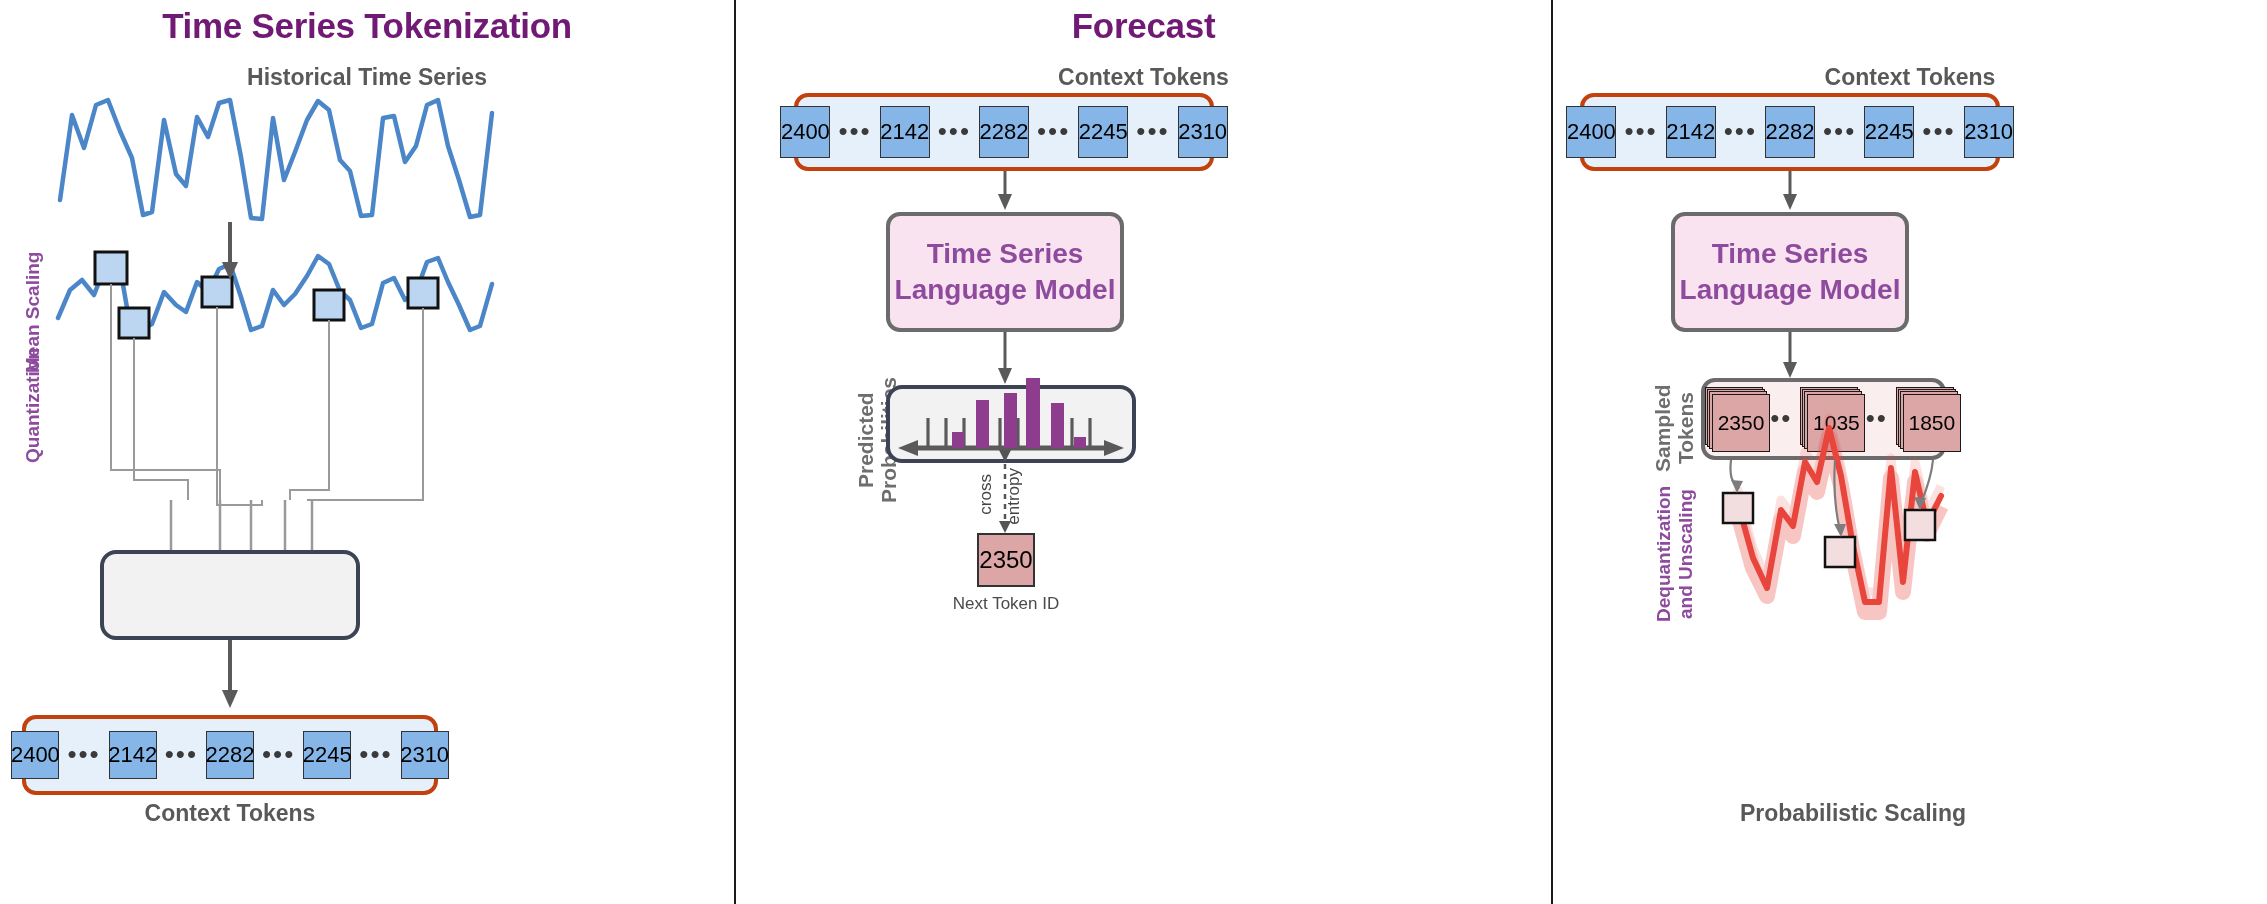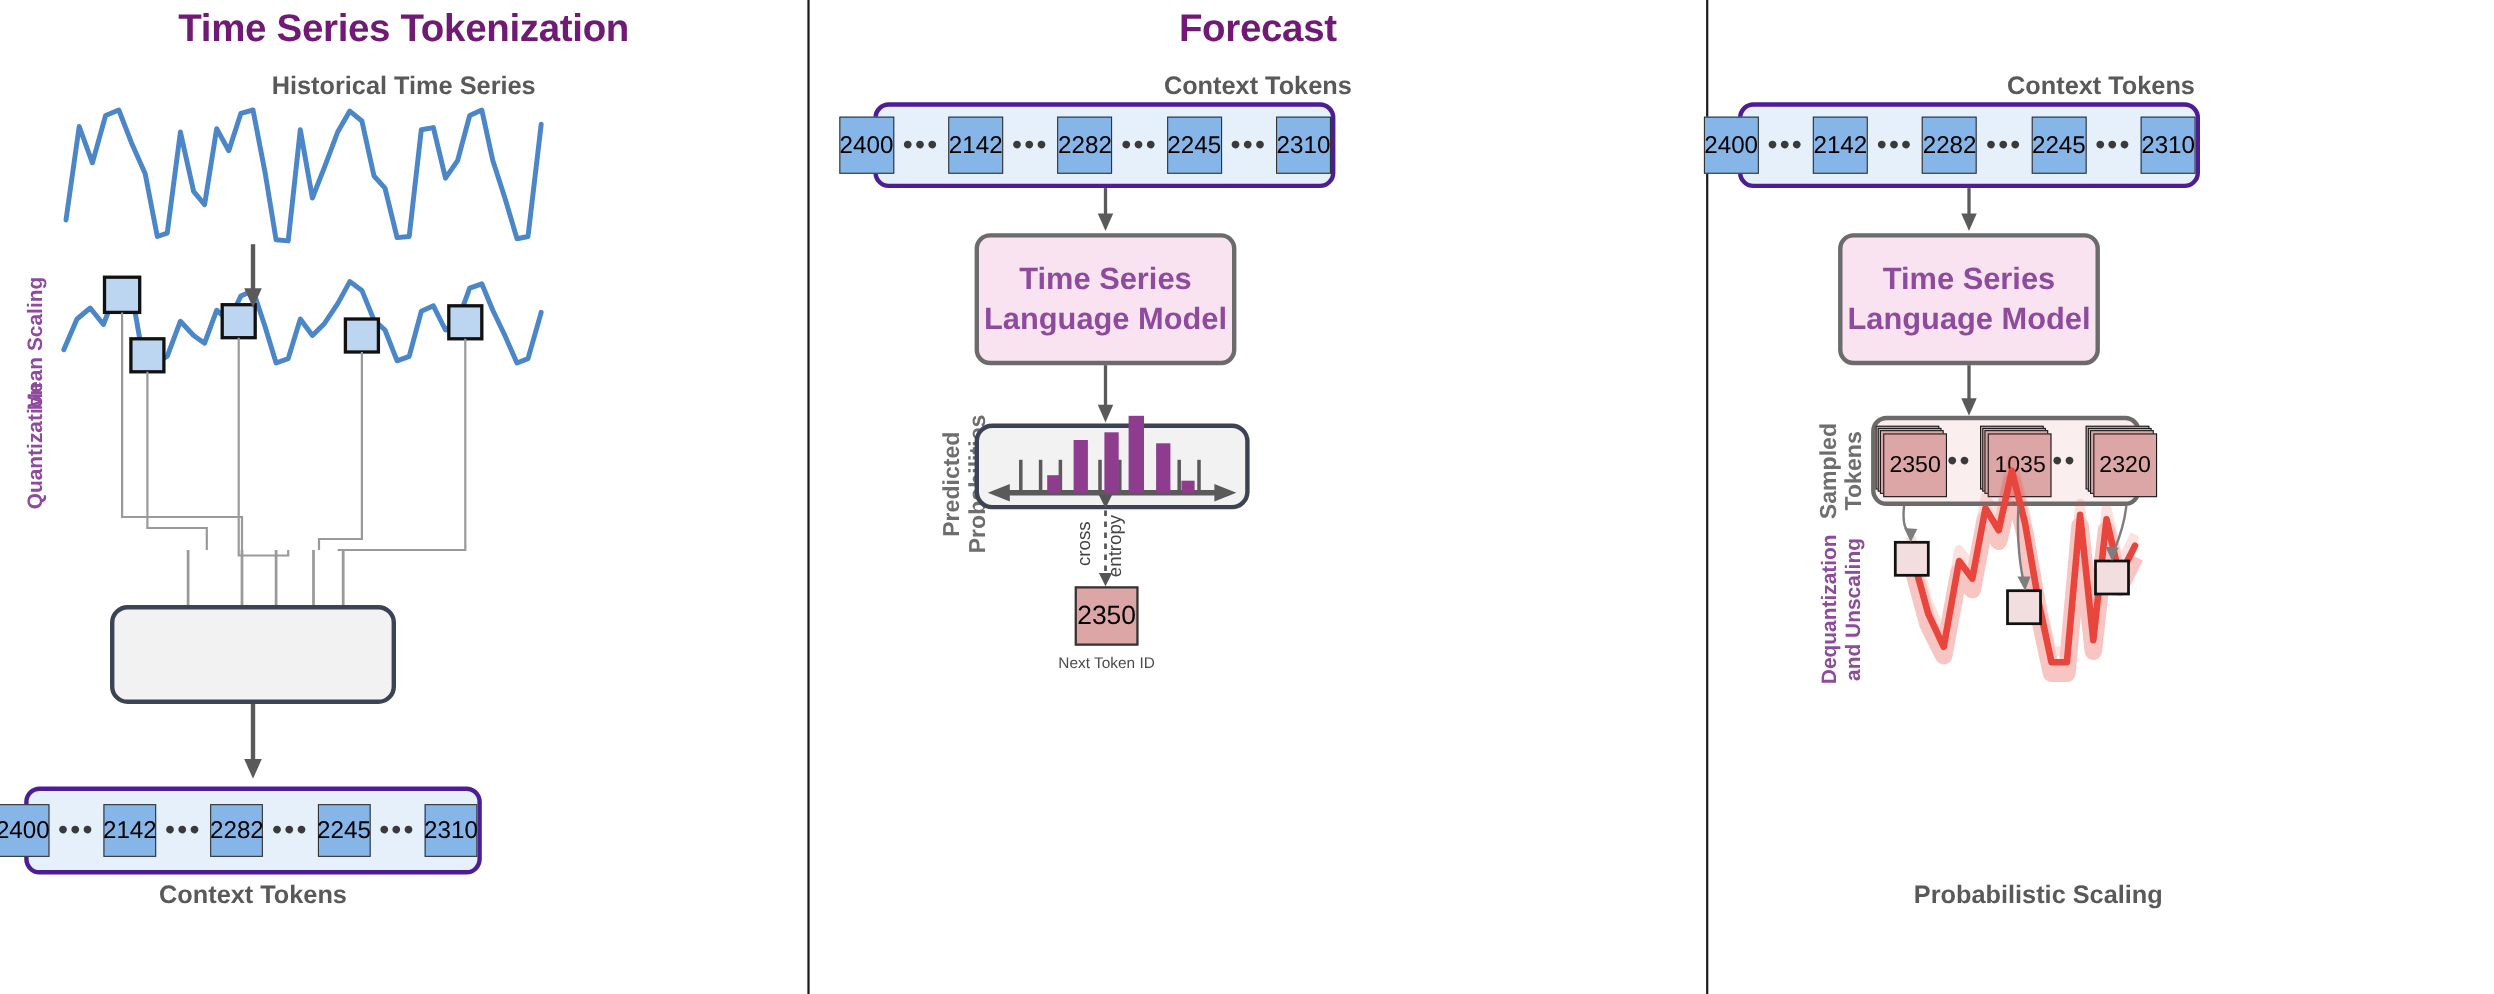--- a/index.html
+++ b/index.html
@@ -49,23 +49,23 @@
     position: absolute;
     font-size: 17px; color: #444;
     writing-mode: vertical-rl; transform: rotate(180deg);
     white-space: nowrap;
   }
 
   
   .tokbox {
     position: absolute;
     background: #e6f0fb;
-    border: 4px solid #4c1d95;
+    border: 4px solid #c2410c;
     border-radius: 14px;
-    display: flex; align-items: center; justify-content: flex-end;
+    display: flex; align-items: center; justify-content: center;
   }
   .tok {
     background: #86b5e8;
     border: 1.5px solid #333;
     display: flex; align-items: center; justify-content: center;
     font-size: 22px; color: #000;
     font-family: "Liberation Sans", sans-serif;
   }
   .dots { font-size: 26px; color: #3a3a3a; letter-spacing: 2px; padding: 0 8px; line-height: 0.6; }
 
@@ -113,21 +113,21 @@
 
   
   .nexttok {
     position: absolute;
     background: #dda6a6; border: 2px solid #333;
     display: flex; align-items: center; justify-content: center;
     font-size: 24px; color: #000;
   }
   .caption {
     position: absolute; text-align: center;
-    font-size: 14px; color: #4a4a4a;
+    font-size: 17px; color: #4a4a4a;
   }
 
   svg.layer { position: absolute; left: 0; top: 0; overflow: visible; }
 </style>
 </head>
 <body>
 
 <div class="board">
 
   <div class="divider" id="div1"></div>
@@ -343,21 +343,21 @@
         <div class="card c1"></div>
         <div class="card c2"></div>
         <div class="card c3"></div>
         <div class="card c4">1035</div>
       </div>
       <span class="dots">•••</span>
       <div class="stackwrap">
         <div class="card c1"></div>
         <div class="card c2"></div>
         <div class="card c3"></div>
-        <div class="card c4">2320</div>
+        <div class="card c4">1850</div>
       </div>
     </div>
 
     <div class="vlabel" style="left:100px; top:487px; height:135px;">Dequantization
 and Unscaling</div>
 
     <div class="sub-title" style="left:60px; width:480px; top:800px;">Probabilistic Scaling</div>
 
     <svg class="layer" width="714" height="904">
 

